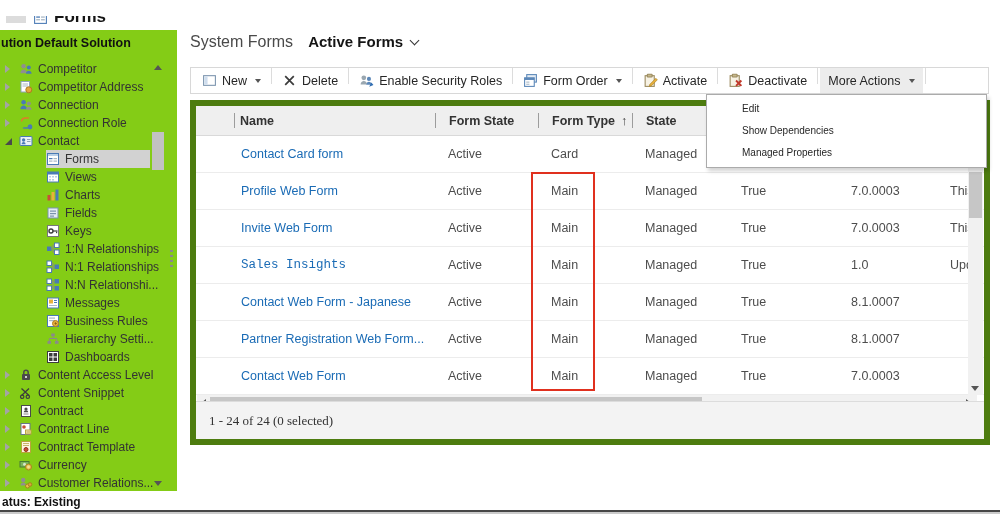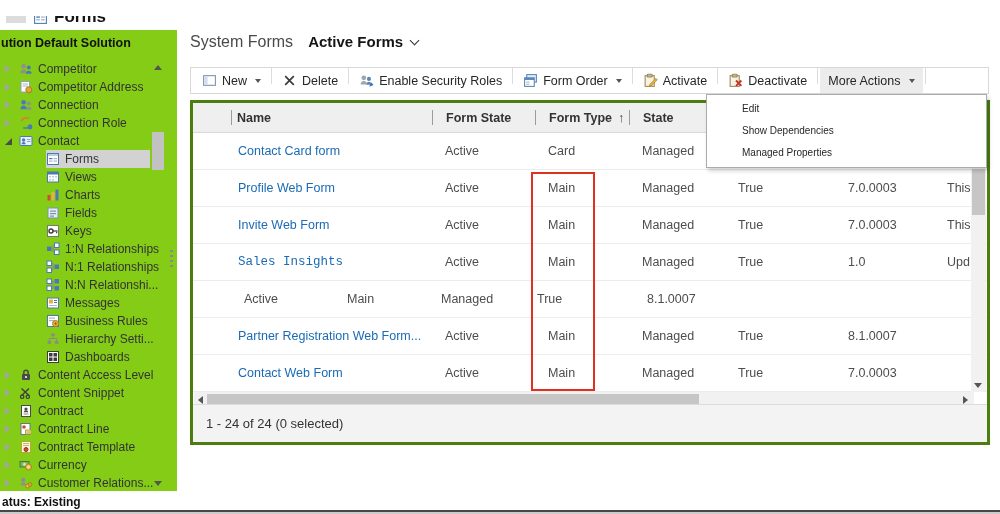--- a/index.html
+++ b/index.html
@@ -51,21 +51,21 @@
   
   .toolbar{position:absolute;left:190px;top:51px;width:799px;height:27px;border:1px solid #d8d8d8;background:#fff;
            display:flex;align-items:flex-start;box-sizing:border-box;font-size:12.5px;color:#262626;padding-left:3px;}
   .tb-btn{display:flex;align-items:center;gap:5px;padding:0 8px;height:100%;white-space:nowrap;cursor:default;}
   .tb-btn.open{background:#ececec;}
   .tb-sep{width:1px;height:16px;background:#dcdcdc;margin:0 2px;flex:none;}
   .tb-icon svg{width:15px;height:15px;display:block;}
   .tb-caret{margin-left:3px;width:0;height:0;border-left:3.5px solid transparent;border-right:3.5px solid transparent;border-top:4px solid #555;}
 
   
-  .grid{position:absolute;left:190px;top:84px;width:800px;height:345px;border:3px solid #4d7c0f;
+  .grid{position:absolute;left:190px;top:84px;width:800px;height:345px;border:6px solid #4d7c0f;
         box-sizing:border-box;background:#fff;}
   .ghead{display:flex;align-items:center;height:30px;background:#efefef;border-bottom:1px solid #d9d9d9;
          box-sizing:border-box;font-weight:bold;font-size:12.5px;color:#333;}
   .gh-cell{display:flex;align-items:center;height:100%;box-sizing:border-box;flex:none;cursor:default;}
   .gh-sep{width:1px;height:15px;background:#9c9c9c;flex:none;}
   .gh-sort{margin-left:6px;font-weight:normal;color:#444;}
   .gbody{}
   .grow{display:flex;align-items:center;height:37px;box-sizing:border-box;border-bottom:1px solid #ececec;
         font-size:12.5px;color:#4d4d4d;}
   .gcell{box-sizing:border-box;flex:none;white-space:nowrap;overflow:hidden;}
@@ -75,21 +75,21 @@
   .hs-left{position:absolute;left:4px;top:4px;}
   .hs-right{position:absolute;right:6px;top:4px;}
   .hs-thumb{position:absolute;left:13px;top:2px;width:492px;height:12px;background:#c6c6c6;}
 
   .vscroll{position:absolute;right:1px;top:30px;width:15px;height:259px;background:#f1f1f1;z-index:5;}
   .vs-up{position:absolute;top:4px;left:3px;}
   .vs-down{position:absolute;bottom:4px;left:3px;}
   .vs-thumb{position:absolute;left:1px;top:36px;width:13px;height:46px;background:#c6c6c6;}
 
   .gfoot{position:absolute;left:0;right:0;bottom:0;height:38px;background:#f3f3f3;border-top:1px solid #dcdcdc;
-         line-height:38px;padding-left:13px;font-size:13px;color:#333;box-sizing:border-box;}
+         line-height:38px;padding-left:13px;font-size:13px;color:#333;box-sizing:border-box;font-family:Liberation Serif, serif;}
 
   
   .redbox{position:absolute;left:531px;top:156px;width:60px;height:215px;border:2px solid var(--red,#e0301e);z-index:30;}
 
   
   .menu{position:absolute;left:706px;top:78px;width:281px;background:#fff;border:1px solid #ababab;
         box-shadow:2px 3px 4px rgba(0,0,0,.18);z-index:40;padding:3px 0;box-sizing:border-box;}
   .menu-item{height:22px;line-height:22px;padding-left:35px;font-size:10px;color:#262626;cursor:default;}
 
   
@@ -579,20 +579,21 @@
           <div class="gcell" style="width: 201px; padding-left: 7px; font-family: Liberation Mono, monospace;"><a>Sales Insights</a></div>
           <div class="gcell" style="width: 103px; padding-left: 13px;">Active</div>
           <div class="gcell" style="width: 94px; padding-left: 13px;">Main</div>
           <div class="gcell" style="width: 96px; padding-left: 13px;">Managed</div>
           <div class="gcell" style="width: 110px; padding-left: 13px;">True</div>
           <div class="gcell" style="width: 100px; padding-left: 13px;">1.0</div>
           <div class="gcell" style="width: 56px; padding-left: 12px;">Upd</div>
         </div>
         <div class="grow">
           <div class="gcell" style="width: 38px; padding-left: 0px;"></div>
+          <div class="gcell" style="width: 201px; padding-left: 7px;"><a>Contact Web Form - Japanese</a></div>
           <div class="gcell" style="width: 103px; padding-left: 13px;">Active</div>
           <div class="gcell" style="width: 94px; padding-left: 13px;">Main</div>
           <div class="gcell" style="width: 96px; padding-left: 13px;">Managed</div>
           <div class="gcell" style="width: 110px; padding-left: 13px;">True</div>
           <div class="gcell" style="width: 100px; padding-left: 13px;">8.1.0007</div>
           <div class="gcell" style="width: 56px; padding-left: 12px;"></div>
         </div>
         <div class="grow">
           <div class="gcell" style="width: 38px; padding-left: 0px;"></div>
           <div class="gcell" style="width: 201px; padding-left: 7px;"><a>Partner Registration Web Form...</a></div>

